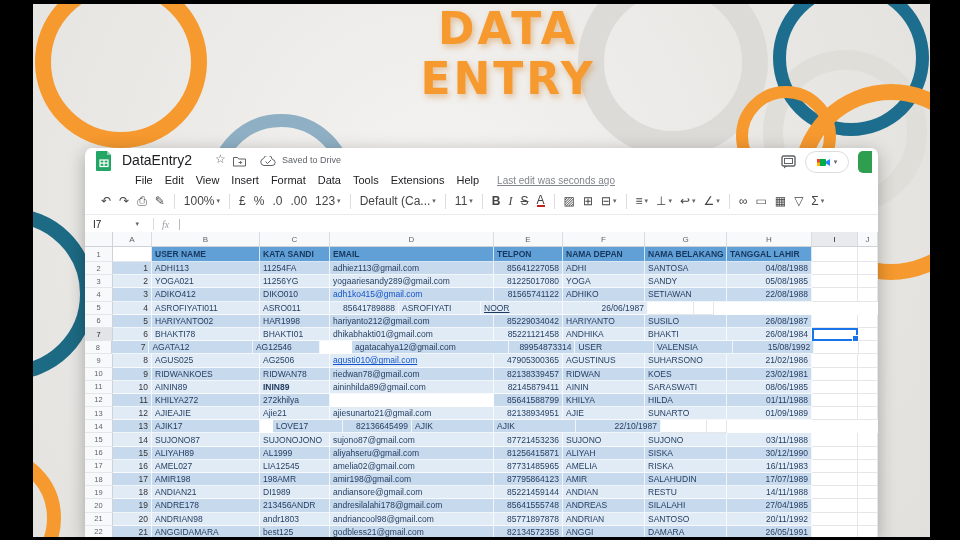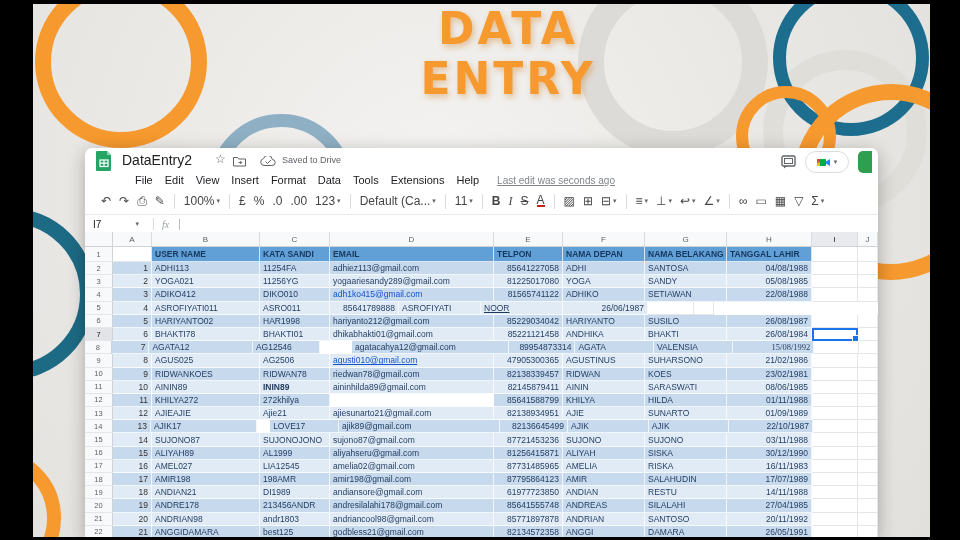--- a/index.html
+++ b/index.html
@@ -373,23 +373,23 @@
             <div class="cell plain" style="width: 46px;"></div>
             <div class="cell plain" style="width: 20px;"></div>
           </div>
           <div class="srow" style="height: 13.2px;">
             <div class="gut" style="width: 28px;">8</div>
             <div class="cell band-d num" style="width: 39px;">7</div>
             <div class="cell band-d" style="width: 108px;">AGATA12</div>
             <div class="cell band-d" style="width: 70px;">AG12546</div>
             <div class="cell band-d" style="width: 164px; margin-left: 32px;">agatacahya12@gmail.com</div>
             <div class="cell band-d right" style="width: 69px;">89954873314</div>
-            <div class="cell band-d" style="width: 82px;">AGATA</div>
+            <div class="cell band-d" style="width: 82px;">USER</div>
             <div class="cell band-d" style="width: 82px;">VALENSIA</div>
-            <div class="cell band-d right" style="width: 85px; font-family: Liberation Serif, serif;">15/08/1992</div>
+            <div class="cell band-d right" style="width: 85px;">15/08/1992</div>
             <div class="cell plain" style="width: 46px;"></div>
             <div class="cell plain" style="width: 20px;"></div>
           </div>
           <div class="srow" style="height: 13.2px;">
             <div class="gut" style="width: 28px;">9</div>
             <div class="cell band-l num" style="width: 39px;">8</div>
             <div class="cell band-l" style="width: 108px;">AGUS025</div>
             <div class="cell band-l" style="width: 70px;">AG2506</div>
             <div class="cell band-l" style="width: 164px;">
               <a href="#" class="u">agusti010@gmail.com</a>
@@ -451,21 +451,20 @@
             <div class="cell band-l" style="width: 82px;">SUNARTO</div>
             <div class="cell band-l right" style="width: 85px;">01/09/1989</div>
             <div class="cell plain" style="width: 46px;"></div>
             <div class="cell plain" style="width: 20px;"></div>
           </div>
           <div class="srow" style="height: 13.2px;">
             <div class="gut" style="width: 28px;">14</div>
             <div class="cell band-d num" style="width: 39px;">13</div>
             <div class="cell band-d" style="width: 108px;">AJIK17</div>
             <div class="cell band-d" style="width: 70px; margin-left: 13px;">LOVE17</div>
-            <div class="cell band-d" style="width: 164px;">ajik89@gmail.com</div>
             <div class="cell band-d right" style="width: 69px;">82136645499</div>
             <div class="cell band-d" style="width: 82px;">AJIK</div>
             <div class="cell band-d" style="width: 82px;">AJIK</div>
             <div class="cell band-d right" style="width: 85px;">22/10/1987</div>
             <div class="cell plain" style="width: 46px;"></div>
             <div class="cell plain" style="width: 20px;"></div>
           </div>
           <div class="srow" style="height: 13.2px;">
             <div class="gut" style="width: 28px;">15</div>
             <div class="cell band-l num" style="width: 39px;">14</div>
@@ -517,21 +516,21 @@
             <div class="cell band-d right" style="width: 85px;">17/07/1989</div>
             <div class="cell plain" style="width: 46px;"></div>
             <div class="cell plain" style="width: 20px;"></div>
           </div>
           <div class="srow" style="height: 13.2px;">
             <div class="gut" style="width: 28px;">19</div>
             <div class="cell band-l num" style="width: 39px;">18</div>
             <div class="cell band-l" style="width: 108px;">ANDIAN21</div>
             <div class="cell band-l" style="width: 70px;">DI1989</div>
             <div class="cell band-l" style="width: 164px;">andiansore@gmail.com</div>
-            <div class="cell band-l right" style="width: 69px;">61977723850</div>
+            <div class="cell band-l right" style="width: 69px;">85221459144</div>
             <div class="cell band-l" style="width: 82px;">ANDIAN</div>
             <div class="cell band-l" style="width: 82px;">RESTU</div>
             <div class="cell band-l right" style="width: 85px;">14/11/1988</div>
             <div class="cell plain" style="width: 46px;"></div>
             <div class="cell plain" style="width: 20px;"></div>
           </div>
           <div class="srow" style="height: 13.2px;">
             <div class="gut" style="width: 28px;">20</div>
             <div class="cell band-d num" style="width: 39px;">19</div>
             <div class="cell band-d" style="width: 108px;">ANDRE178</div>

